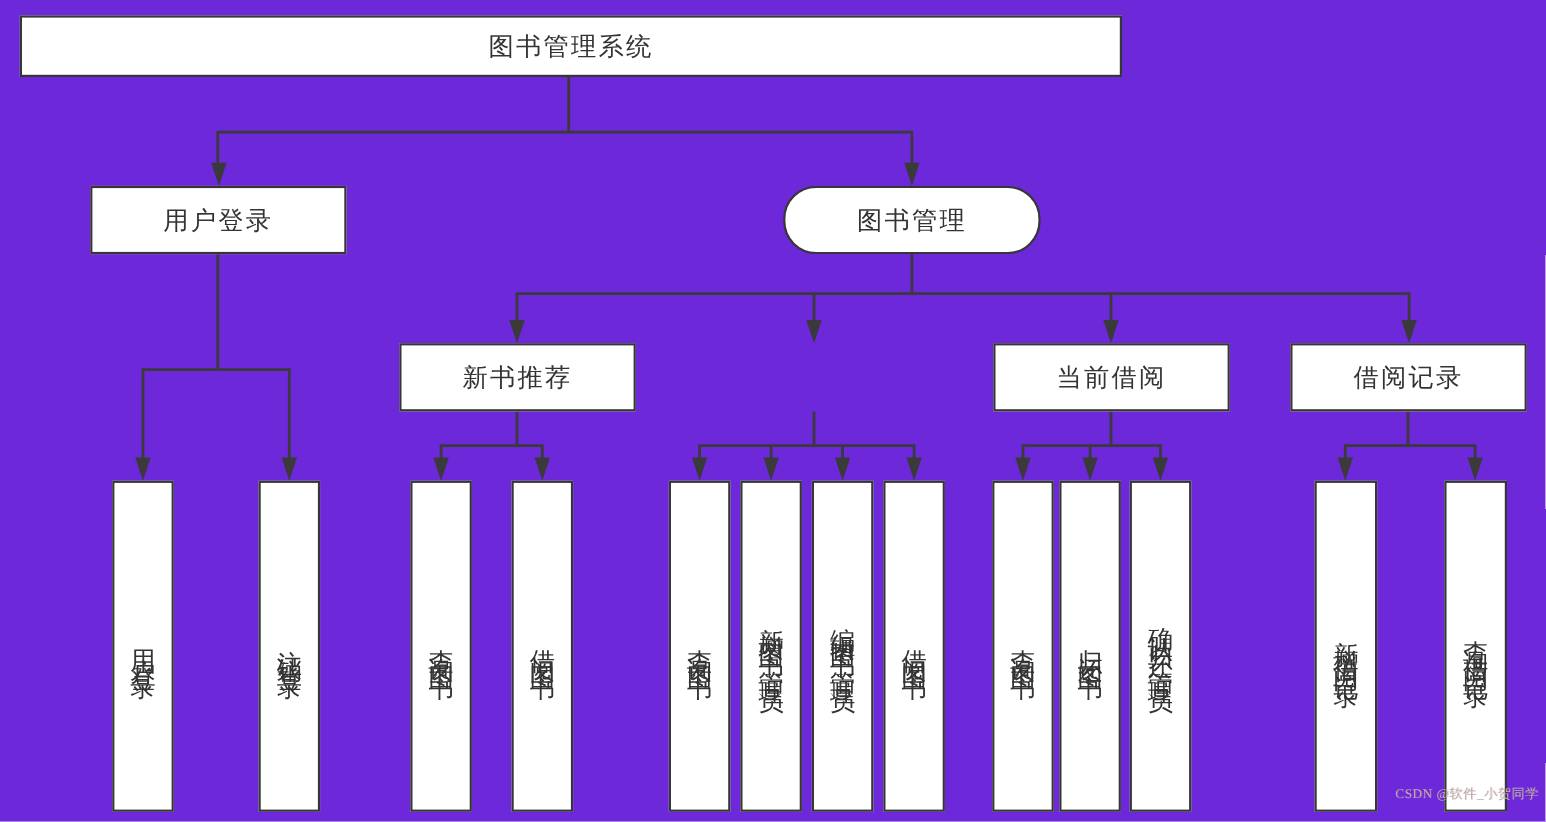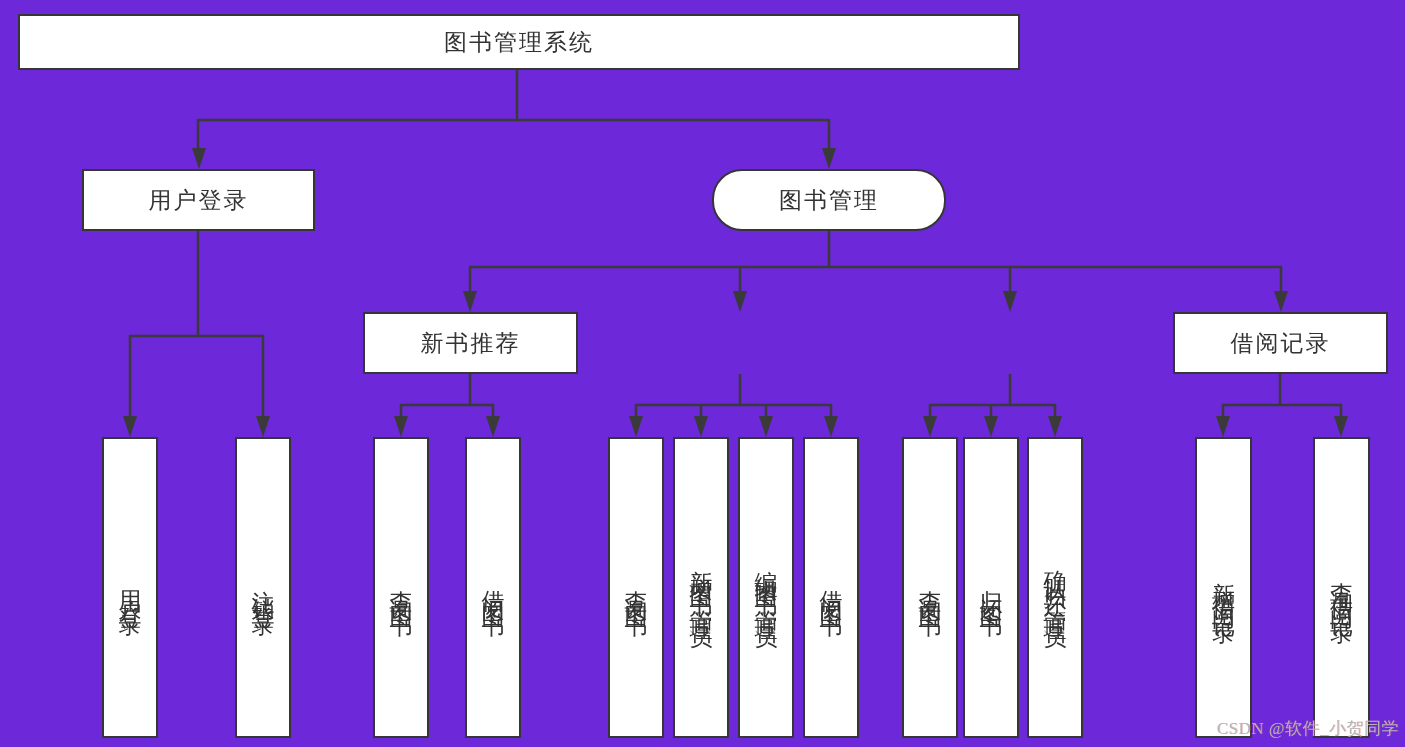--- a/index.html
+++ b/index.html
@@ -27,22 +27,22 @@
   .n-s0{left:363px;} .n-s1{left:633px;} .n-s2{left:903px;} .n-s3{left:1173px;}
   
   .leaf{top:437px;width:56px;height:301px;}
   .n-l00{left:102px;} .n-l01{left:235px;}
   .n-l10{left:373px;} .n-l11{left:465px;}
   .n-l20{left:608px;} .n-l21{left:673px;} .n-l22{left:738px;} .n-l23{left:803px;}
   .n-l30{left:902px;} .n-l31{left:963px;} .n-l32{left:1027px;}
   .n-l40{left:1195px;width:57px;} .n-l41{left:1313px;width:57px;}
   
   .watermark{
-    position:absolute;right:6px;bottom:7px;z-index:5;
-    font-size:17px;letter-spacing:0.5px;color:#b3b3b3;
+    position:absolute;right:6px;bottom:17px;z-index:5;
+    font-size:12px;letter-spacing:0.5px;color:#b3b3b3;
     text-shadow:1px 0 0 rgba(225,110,110,0.35);
     white-space:nowrap;
   }
 </style>
 </head>
 <body>
 
 <div id="canvas">
 
   <svg id="wires" viewBox="0 0 1405 747" xmlns="http://www.w3.org/2000/svg" aria-hidden="true">
@@ -92,20 +92,23 @@
   <div class="node n-b0">
     <span class="hlabel">用户登录</span>
   </div>
   <div class="node n-b1">
     <span class="hlabel">图书管理</span>
   </div>
 
   <div class="node sec n-s0">
     <span class="hlabel">新书推荐</span>
   </div>
+  <div class="node sec n-s2">
+    <span class="hlabel">当前借阅</span>
+  </div>
   <div class="node sec n-s3">
     <span class="hlabel">借阅记录</span>
   </div>
 
   <div class="node leaf n-l00">
     <span class="vlabel">用户登录</span>
   </div>
   <div class="node leaf n-l01">
     <span class="vlabel">注销登录</span>
   </div>

